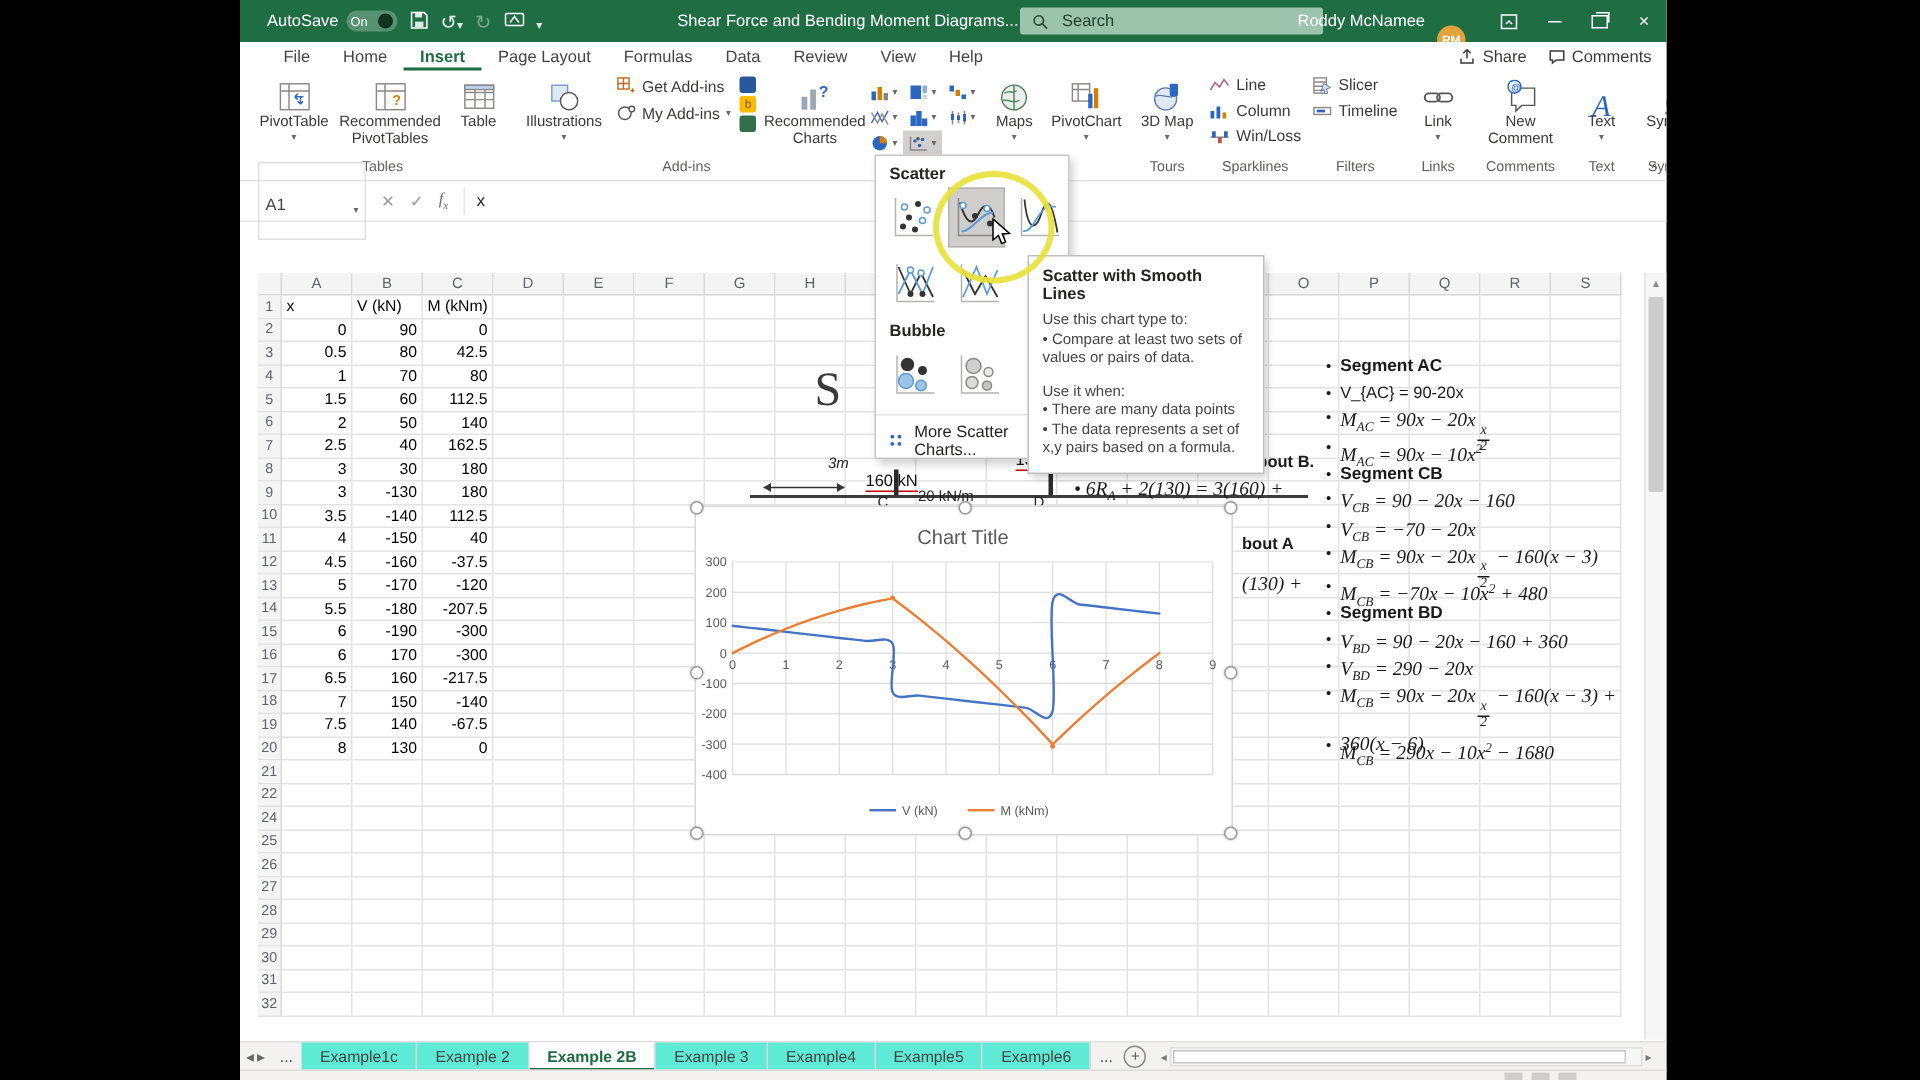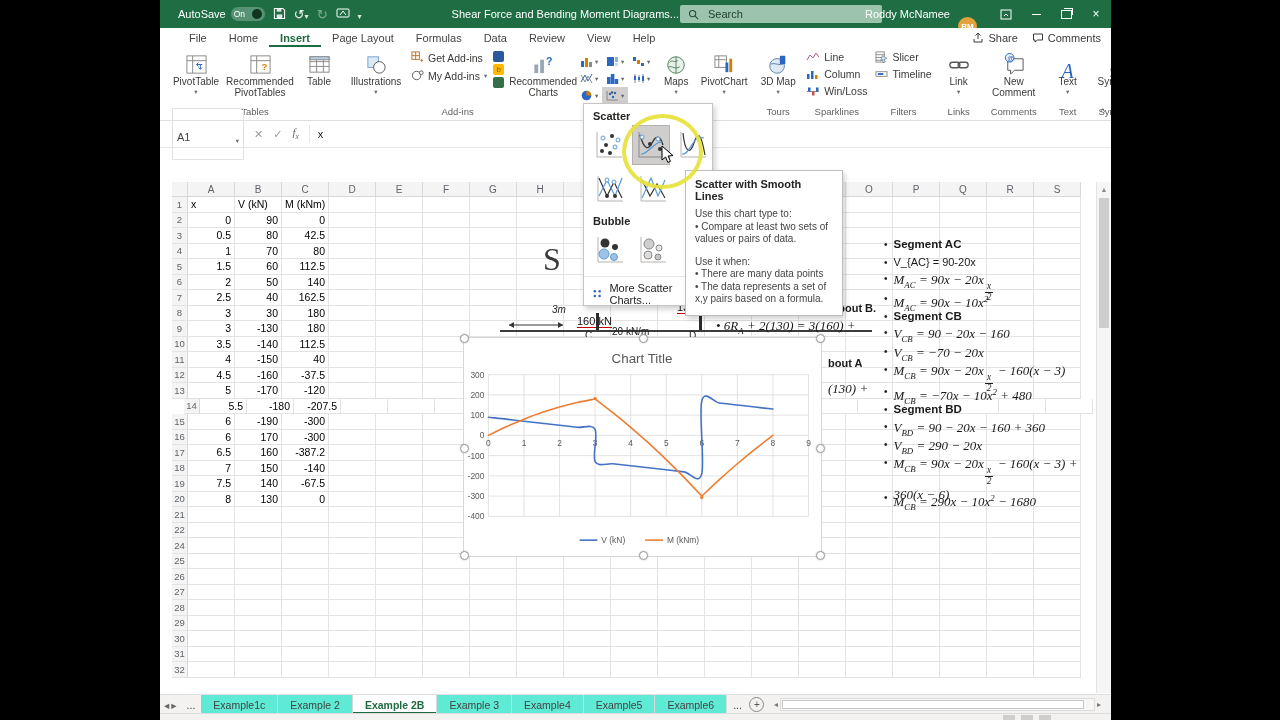--- a/index.html
+++ b/index.html
@@ -892,21 +892,21 @@
           <div class="cell txt"></div>
           <div class="cell txt"></div>
           <div class="cell txt"></div>
           <div class="cell txt"></div>
           <div class="cell txt"></div>
           <div class="cell txt"></div>
           <div class="cell txt"></div>
           <div class="cell txt"></div>
           <div class="cell txt"></div>
         </div>
-        <div class="grow" style="height: 15.5px; margin-left: 12px;">
+        <div class="grow" style="height: 15.5px;">
           <div class="rn">14</div>
           <div class="cell num">5.5</div>
           <div class="cell num">-180</div>
           <div class="cell num">-207.5</div>
           <div class="cell txt"></div>
           <div class="cell txt"></div>
           <div class="cell txt"></div>
           <div class="cell txt"></div>
           <div class="cell txt"></div>
           <div class="cell txt"></div>
@@ -962,21 +962,21 @@
           <div class="cell txt"></div>
           <div class="cell txt"></div>
           <div class="cell txt"></div>
           <div class="cell txt"></div>
           <div class="cell txt"></div>
         </div>
         <div class="grow" style="height: 15.5px;">
           <div class="rn">17</div>
           <div class="cell num">6.5</div>
           <div class="cell num">160</div>
-          <div class="cell num">-387.2</div>
+          <div class="cell num">-217.5</div>
           <div class="cell txt"></div>
           <div class="cell txt"></div>
           <div class="cell txt"></div>
           <div class="cell txt"></div>
           <div class="cell txt"></div>
           <div class="cell txt"></div>
           <div class="cell txt"></div>
           <div class="cell txt"></div>
           <div class="cell txt"></div>
           <div class="cell txt"></div>

